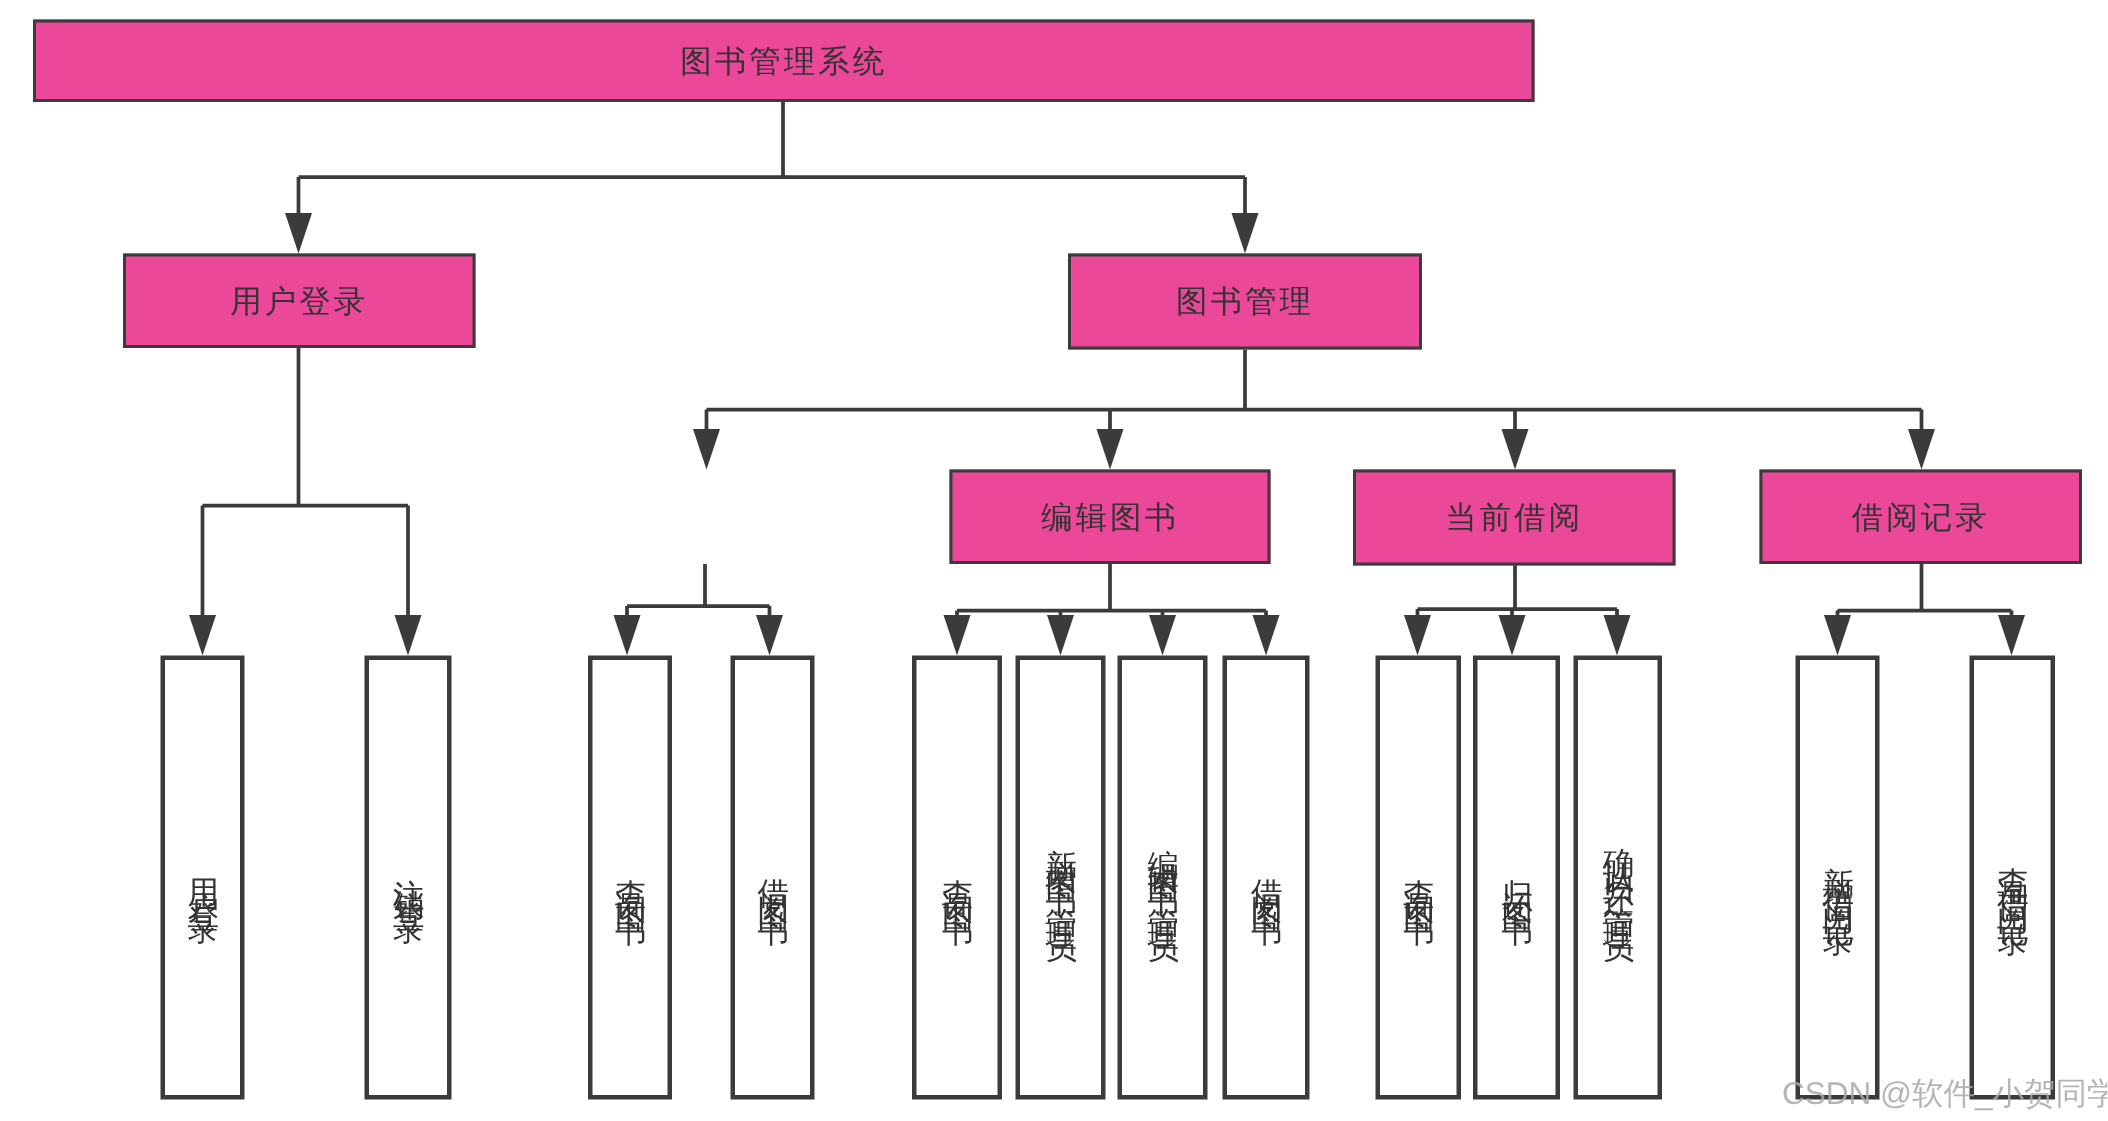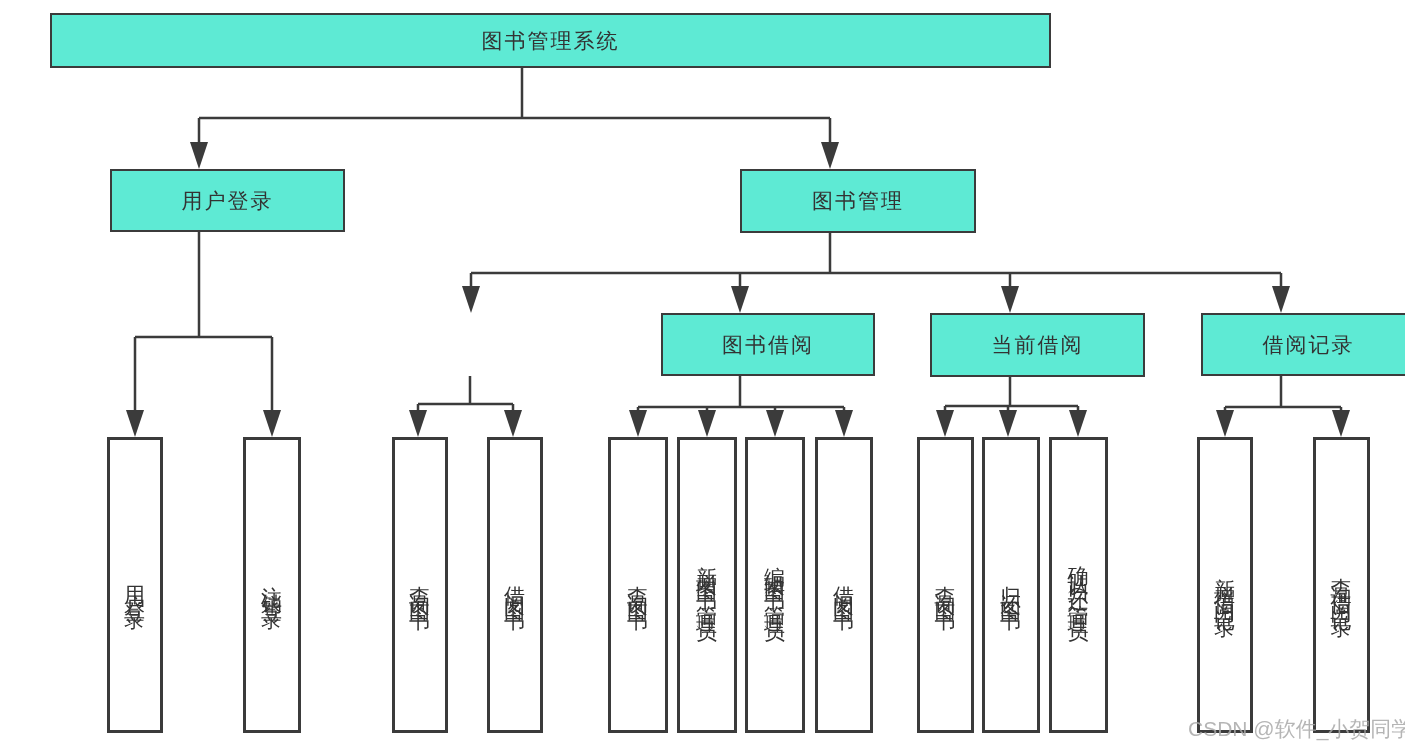--- a/index.html
+++ b/index.html
@@ -8,22 +8,22 @@
     width:1405px;height:747px;
     background:#ffffff;
     font-family:"Liberation Sans", sans-serif;
     overflow:hidden;
   }
   #connectors{position:absolute;left:0;top:0;z-index:1;}
   .hbox{
     position:absolute;z-index:2;
     box-sizing:border-box;
     border:2px solid #3b3b3b;
-    background:#5eead4;
-    display:flex;align-items:center;justify-content:center;margin-left:28px;
+    background:#ec4899;
+    display:flex;align-items:center;justify-content:center;
   }
   .hlabel{
     font-size:21px;color:#333333;letter-spacing:2px;white-space:nowrap;
   }
   .vbox{
     position:absolute;z-index:2;
     top:437px;height:296px;
     box-sizing:border-box;
     border:3px solid #3b3b3b;
     background:#ffffff;
@@ -93,21 +93,21 @@
   </div>
 
   <div class="hbox" style="left:82px;top:169px;width:235px;height:63px">
     <span class="hlabel">用户登录</span>
   </div>
   <div class="hbox" style="left:712px;top:169px;width:236px;height:64px">
     <span class="hlabel">图书管理</span>
   </div>
 
   <div class="hbox" style="left:633px;top:313px;width:214px;height:63px">
-    <span class="hlabel">图书借阅</span>
+    <span class="hlabel">编辑图书</span>
   </div>
   <div class="hbox" style="left:902px;top:313px;width:215px;height:64px">
     <span class="hlabel">当前借阅</span>
   </div>
   <div class="hbox" style="left:1173px;top:313px;width:215px;height:63px">
     <span class="hlabel">借阅记录</span>
   </div>
 
   <div class="vbox" style="left:107px;width:56px">
     <span class="vlabel">用户登录</span>

